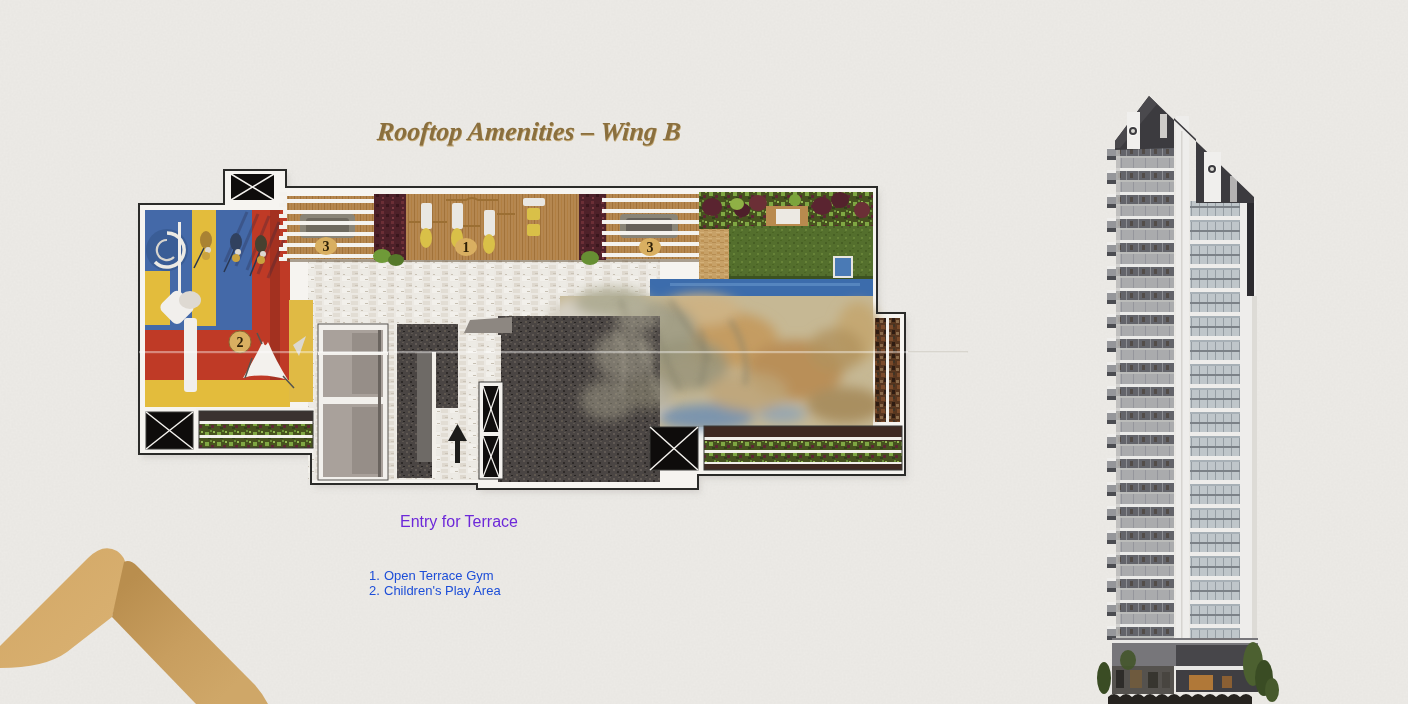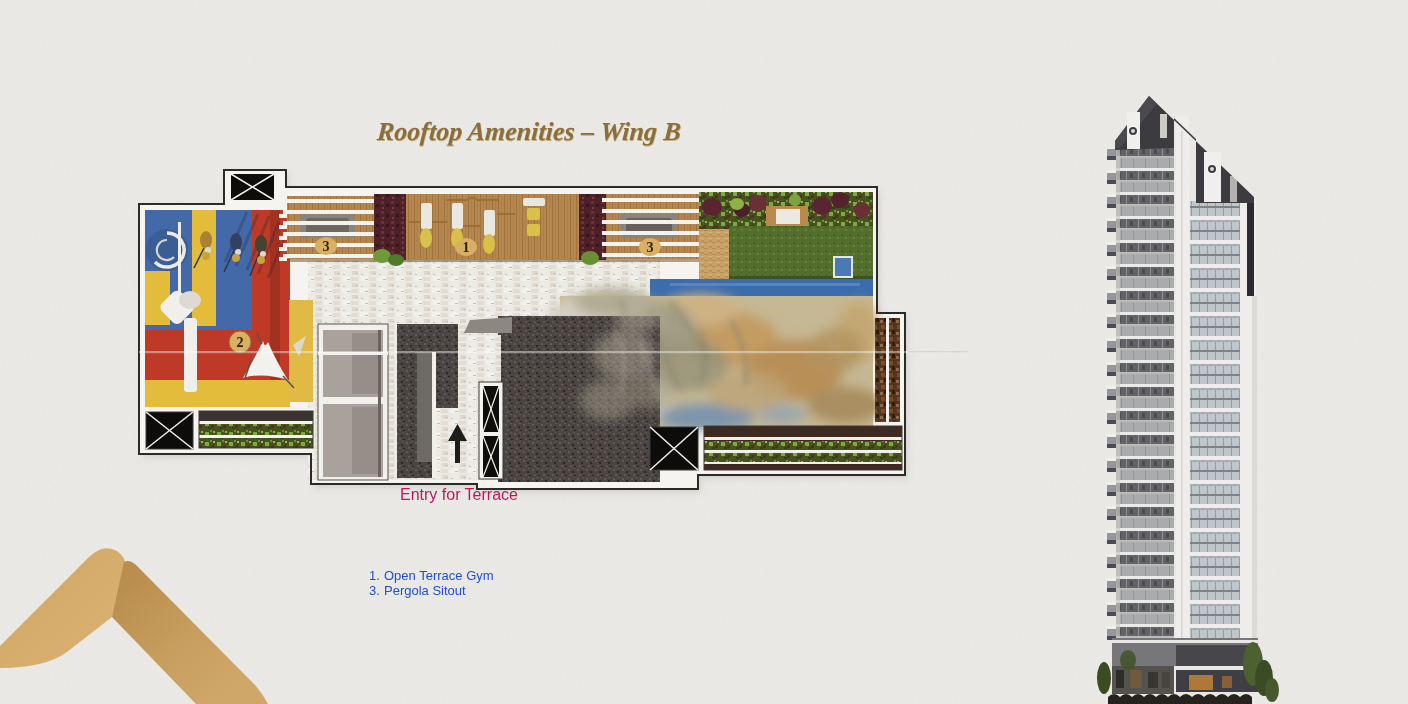--- a/index.html
+++ b/index.html
@@ -3,21 +3,21 @@
 <meta charset="utf-8">
 <style>
   html,body{margin:0;padding:0;}
   body{width:1408px;height:704px;position:relative;overflow:hidden;
        background:#edebe7;font-family:"Liberation Sans",sans-serif;}
   .title{position:absolute;left:376px;top:117px;width:310px;
          font-family:"Liberation Serif",serif;font-style:italic;font-weight:bold;
          font-size:26px;color:#8a6f3e;letter-spacing:0px;white-space:nowrap;
          transform:skewX(-4deg);transform-origin:left bottom;
          text-shadow:0.5px 0.5px 0 #c6ab78;}
-  .entry{position:absolute;left:400px;top:486px;font-size:16px;color:#be185d;}
+  .entry{position:absolute;left:400px;top:513px;font-size:16px;color:#6d28d9;}
   .list{position:absolute;left:369px;top:569px;font-size:13px;line-height:14.8px;color:#1d4ed8;}
   .list div span{display:inline-block;width:15px;}
 </style>
 </head>
 <body>
 <svg id="art" width="1408" height="704" viewBox="0 0 1408 704" style="position:absolute;left:0;top:0;">
 <defs>
   <pattern id="paver" width="18" height="12" patternUnits="userSpaceOnUse">
     <rect width="18" height="12" fill="#ece9e3"></rect>
     <rect x="0" y="0" width="8" height="5" fill="#f2f0eb"></rect>
@@ -453,14 +453,14 @@
   <ellipse cx="1272" cy="690" rx="7" ry="12" fill="#46592c"></ellipse>
 
   <path d="M1108,704 L1108,697 Q1114,691 1120,697 Q1126,691 1132,697 Q1138,691 1144,697 Q1150,691 1156,697 Q1162,691 1168,697 Q1174,691 1180,697 Q1186,691 1192,697 Q1198,691 1204,697 Q1210,691 1216,697 Q1222,691 1228,697 Q1234,691 1240,697 Q1246,691 1252,697 L1252,704 Z" fill="#26231f"></path>
 </g>
 </svg>
 
 <div class="title">Rooftop Amenities – Wing B</div>
 <div class="entry">Entry for Terrace</div>
 <div class="list">
   <div><span>1.</span>Open Terrace Gym</div>
-  <div><span>3.</span>Pergola Sitout</div>
+  <div><span>2.</span>Children's Play Area</div>
 </div>
 
 </body></html>

